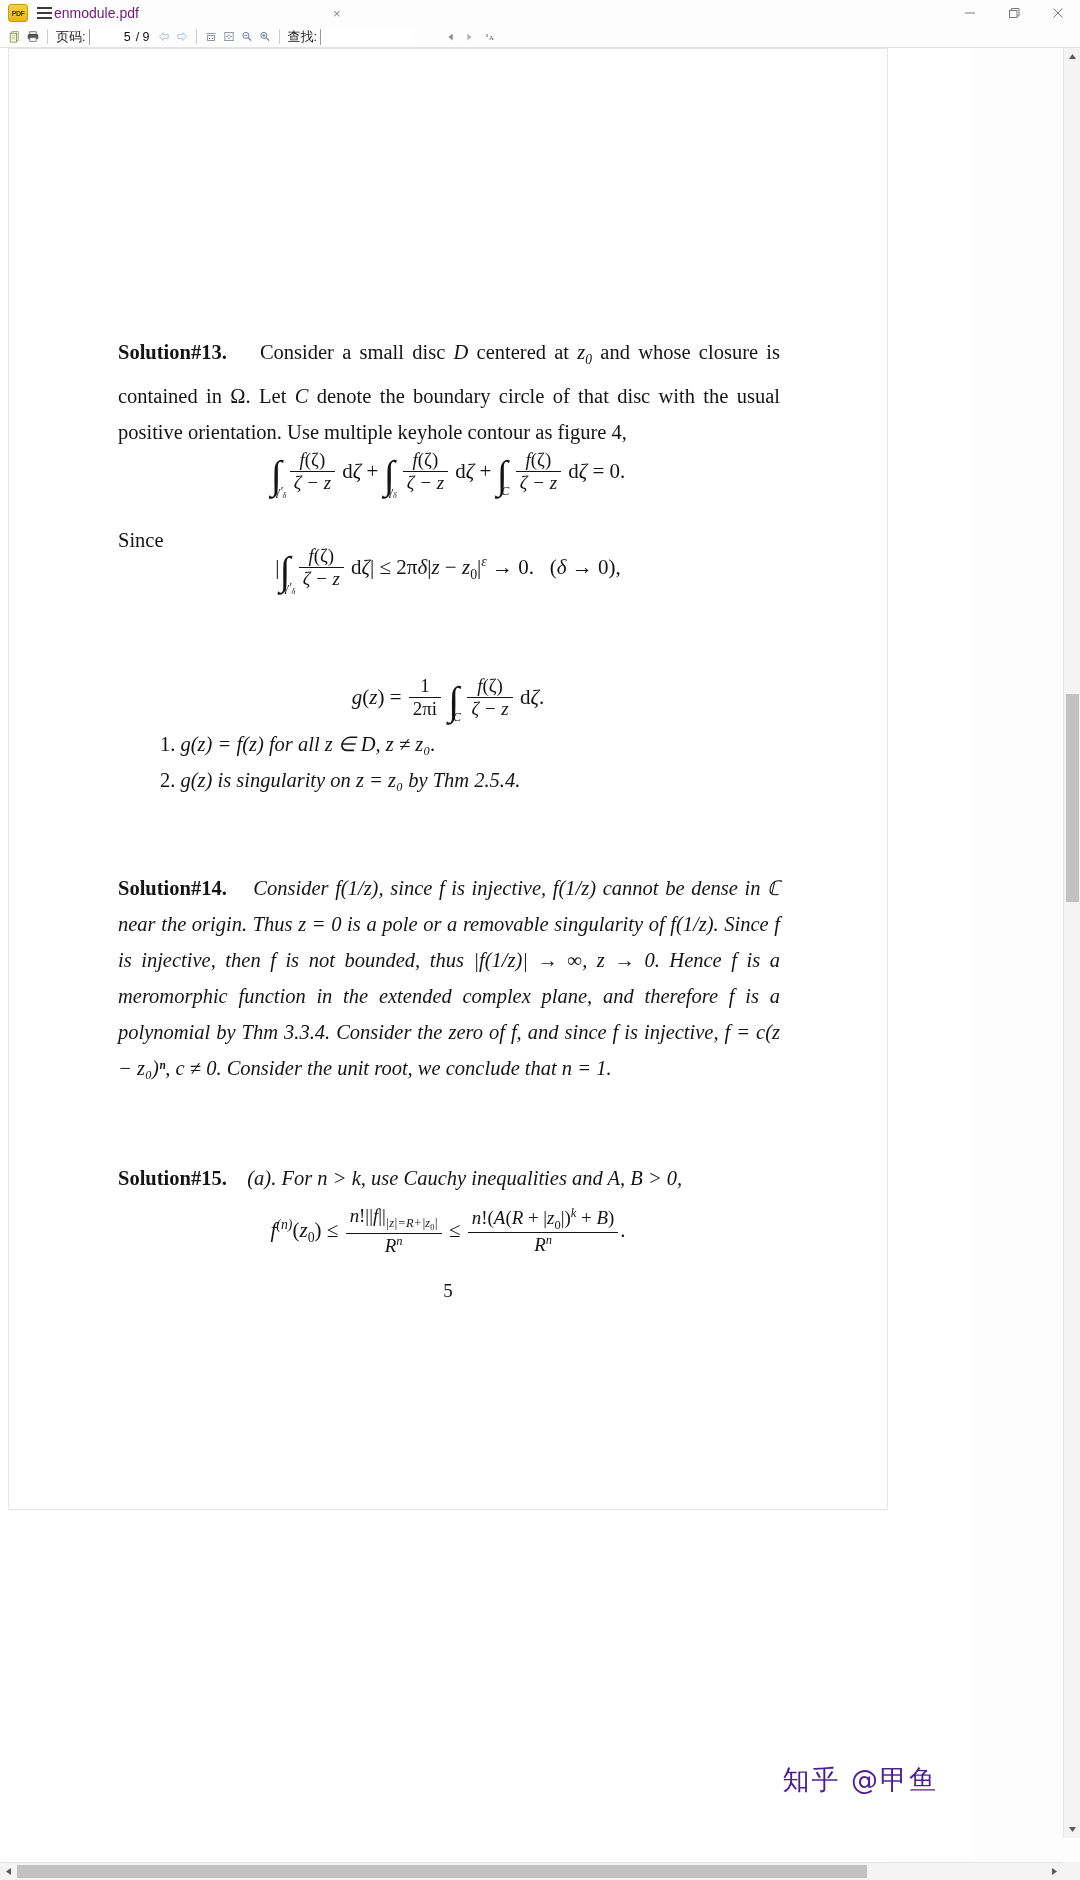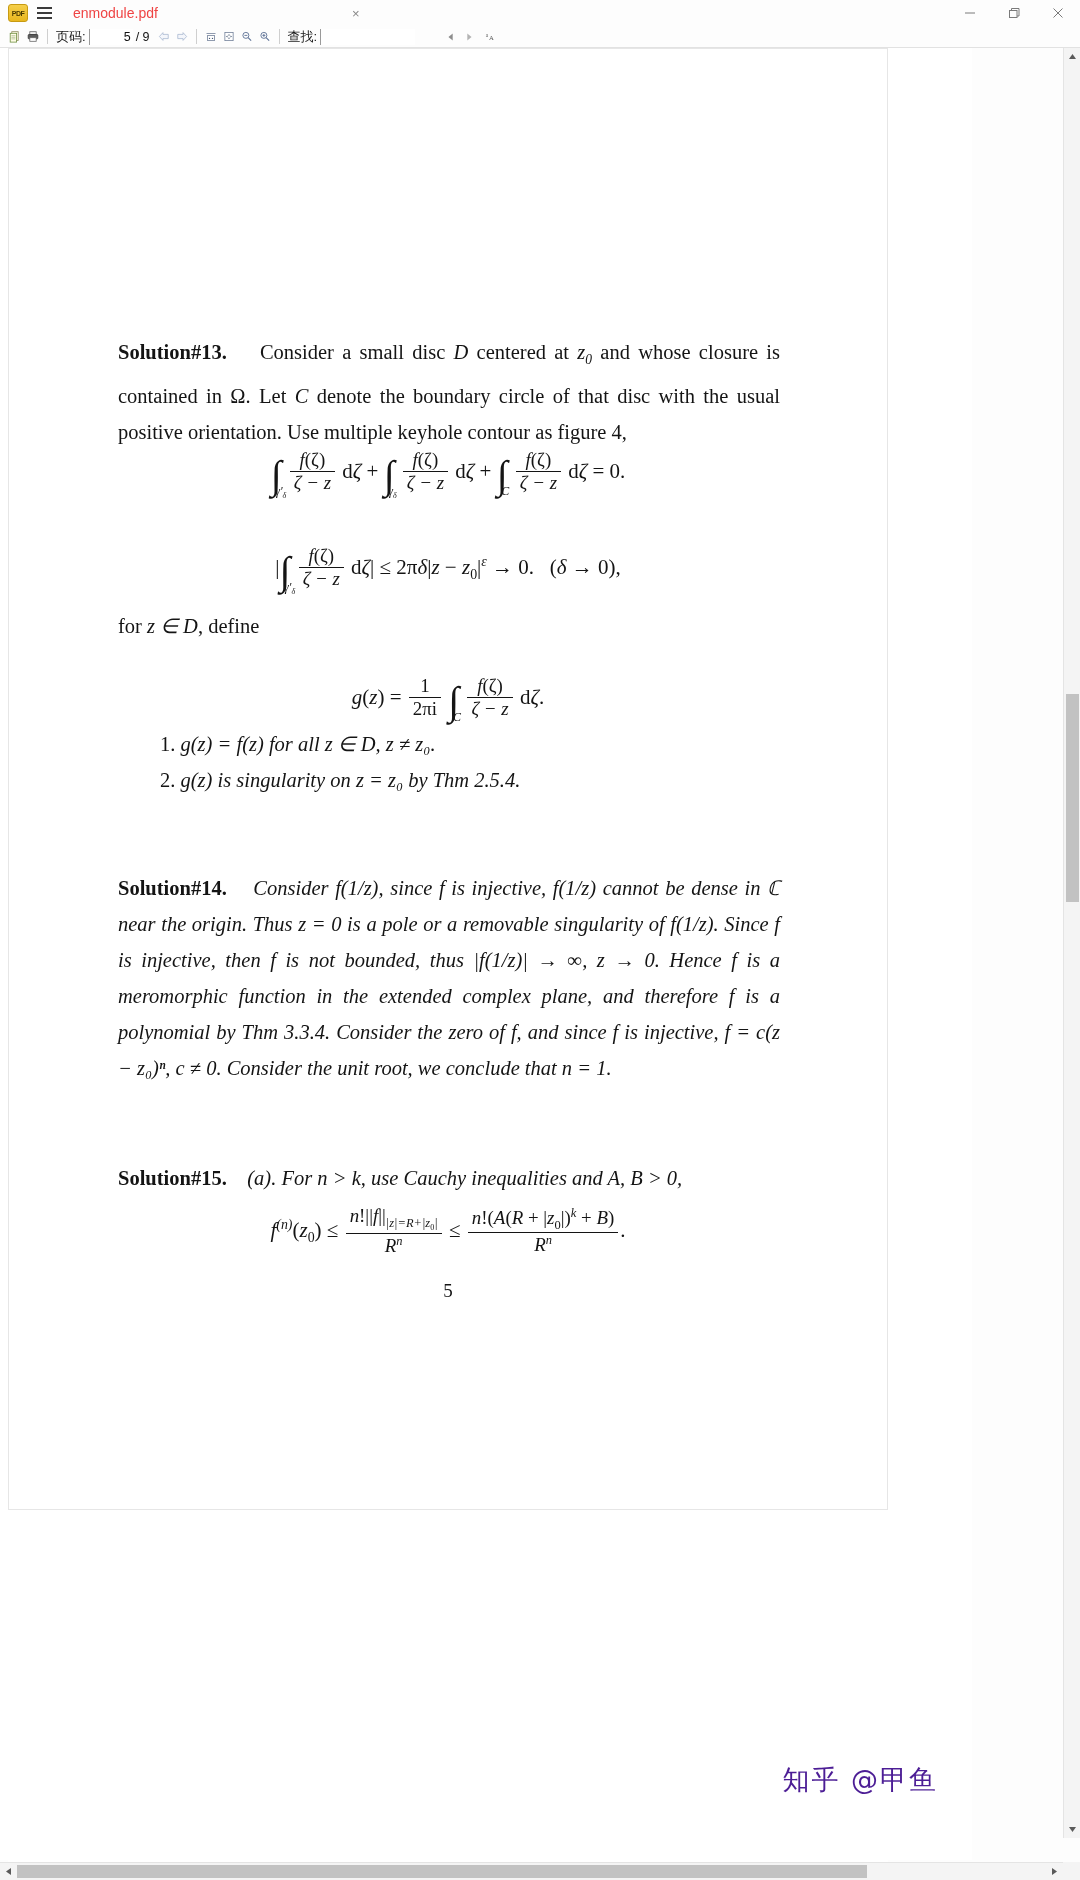--- a/index.html
+++ b/index.html
@@ -20,21 +20,21 @@
     width:20px; height:18px; margin-left:8px; border-radius:3px;
     background:linear-gradient(#f5cf4a,#e8b71f);
     border:1px solid #c79a12; position:relative;
     display:flex; align-items:center; justify-content:center;
   }
   .pdf-logo span { font-size:7px; font-weight:bold; color:#4a3a00; letter-spacing:-0.5px; }
   .hamburger { width:20px; height:18px; margin-left:6px; display:flex;
     flex-direction:column; justify-content:center; gap:3px; align-items:center; }
   .hamburger i { display:block; width:15px; height:2px; background:#3b3b3b; }
   .tab-title {
-    margin-left:19px; font-size:14px; color:#ef4444;
+    margin-left:0; font-size:14px; color:#701a75;
     font-family:"Liberation Sans", sans-serif; white-space:nowrap;text-align:right;
   }
   .tab-close {
     margin-left:190px; font-size:13px; color:#888; width:16px; height:16px;
     display:flex; align-items:center; justify-content:center; cursor:pointer;
   }
   .win-ctrls { position:absolute; right:0; top:0; height:26px; display:flex; }
   .win-btn { width:44px; height:26px; display:flex; align-items:center;
     justify-content:center; color:#7a7a7a; font-size:12px; }
   .win-btn svg { display:block; }
@@ -279,31 +279,29 @@
         <span class="frac"><span class="num"><span class="mi">f</span>(ζ)</span><span class="den"><span class="mi">ζ − z</span></span></span>
         <span class="mr">d</span><span class="mi">ζ</span> +
         <span class="intg">∫<span class="sub"><span class="mi">γ<sub>δ</sub></span></span></span>
         <span class="frac"><span class="num"><span class="mi">f</span>(ζ)</span><span class="den"><span class="mi">ζ − z</span></span></span>
         <span class="mr">d</span><span class="mi">ζ</span> +
         <span class="intg">∫<span class="sub"><span class="mi">C</span></span></span>
         <span class="frac"><span class="num"><span class="mi">f</span>(ζ)</span><span class="den"><span class="mi">ζ − z</span></span></span>
         <span class="mr">d</span><span class="mi">ζ</span> = 0.
       </div>
 
+      <div class="body-text" style="top:474px;">Since</div>
 
       <div class="eq" style="top:498px;">
         |<span class="intg">∫<span class="sub"><span class="mi">γ′<sub>δ</sub></span></span></span>
         <span class="frac"><span class="num"><span class="mi">f</span>(ζ)</span><span class="den"><span class="mi">ζ − z</span></span></span>
         <span class="mr">d</span><span class="mi">ζ</span>| ≤ 2π<span class="mi">δ</span>|<span class="mi">z</span> − <span class="mi">z</span><sub>0</sub>|<sup class="mi">ε</sup> → 0.
         &nbsp;&nbsp;(<span class="mi">δ</span> → 0),
       </div>
 
-      <div class="body-text" style="top:560px;">
-        <span>for </span><span class="mi">z ∈ D</span><span>, define</span>
-      </div>
 
       <div class="eq" style="top:584px;margin-top:44px;">
         <span class="mi">g</span>(<span class="mi">z</span>) =
         <span class="frac"><span class="num">1</span><span class="den">2πi</span></span>
         <span class="intg">∫<span class="sub"><span class="mi">C</span></span></span>
         <span class="frac"><span class="num"><span class="mi">f</span>(ζ)</span><span class="den"><span class="mi">ζ − z</span></span></span>
         <span class="mr">d</span><span class="mi">ζ</span>.
       </div>
 
 

